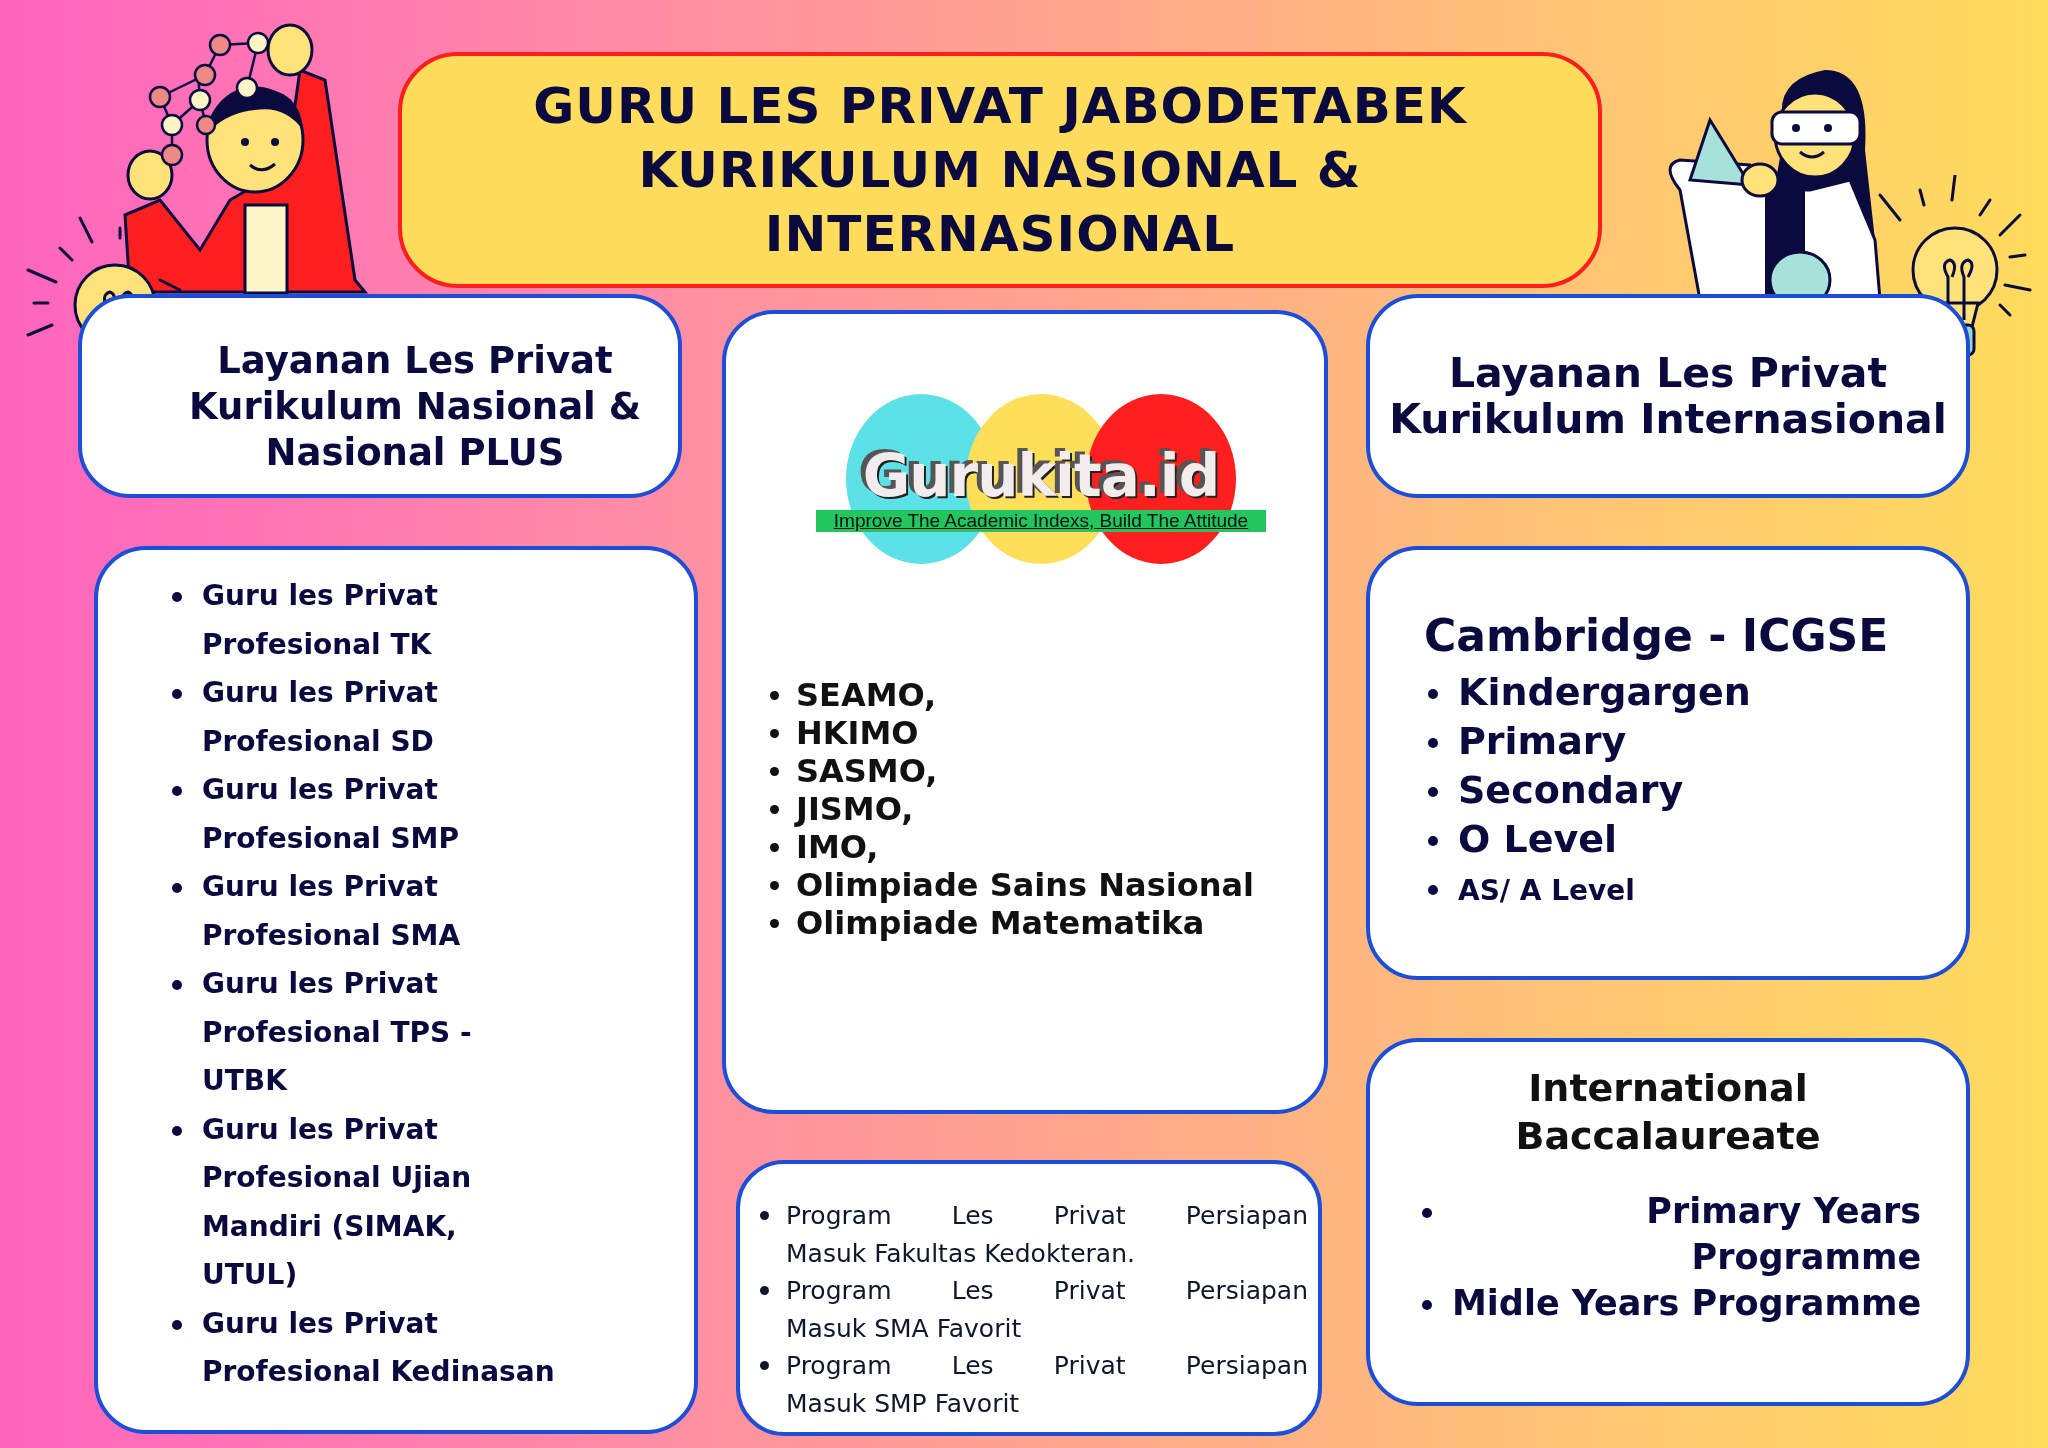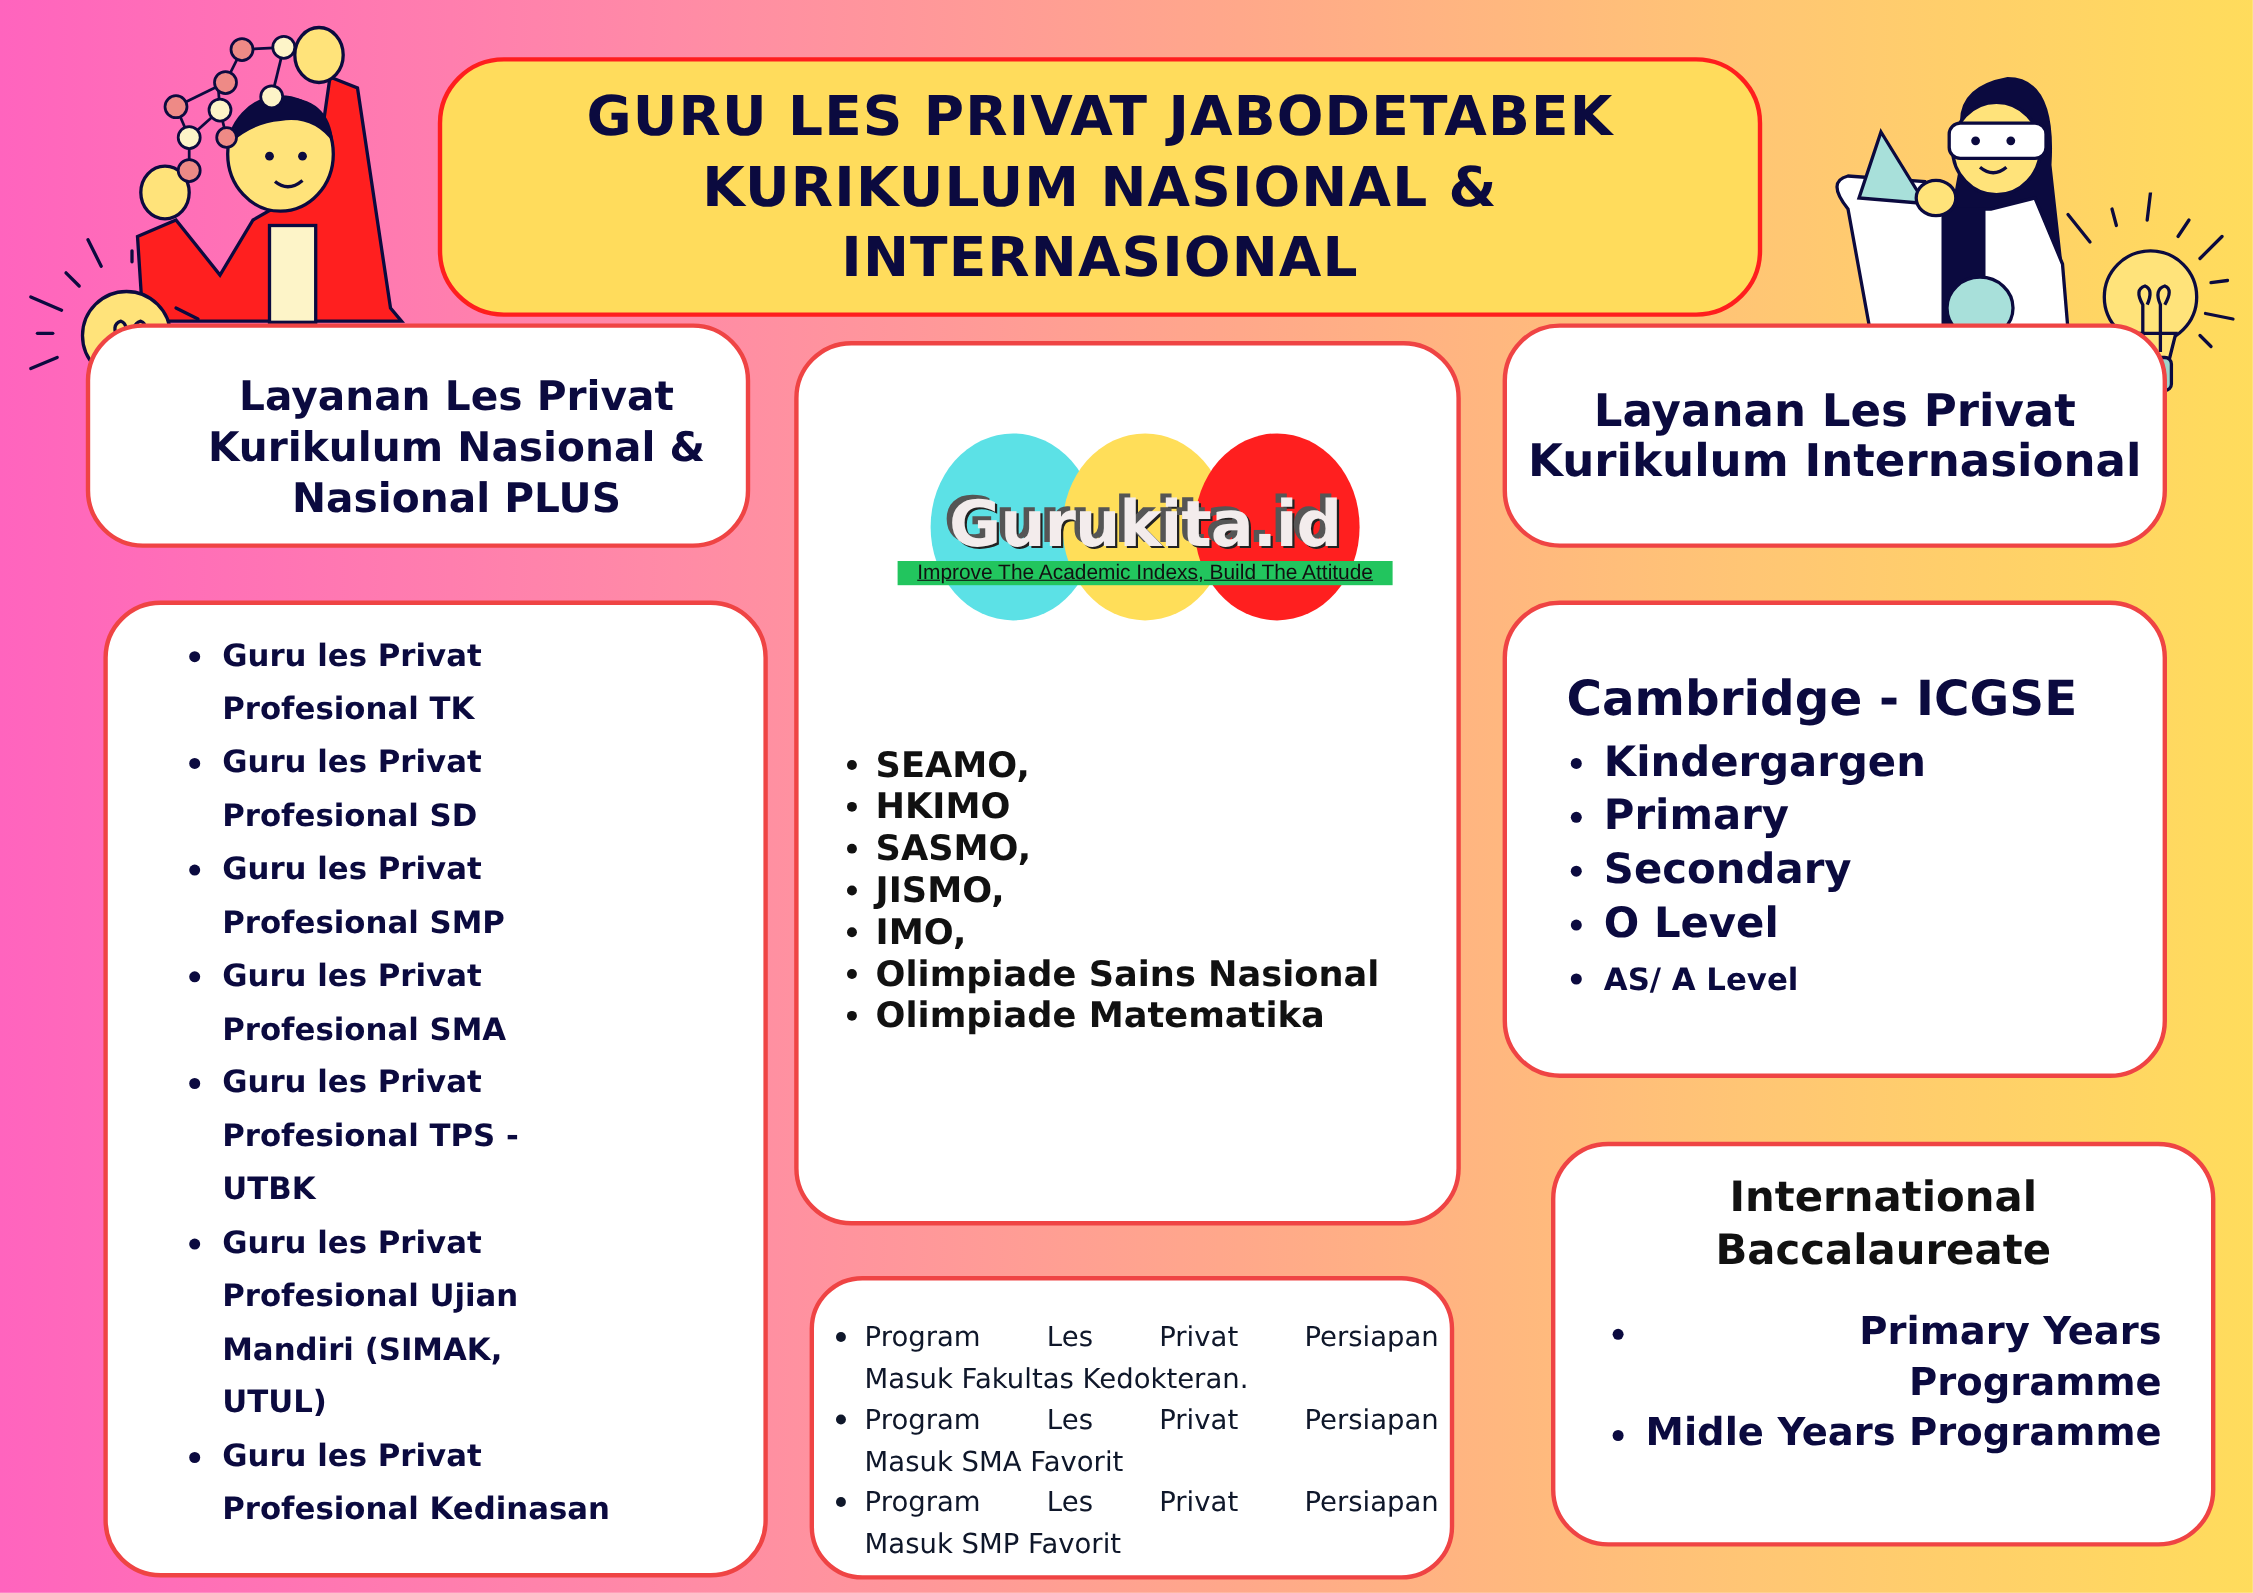--- a/index.html
+++ b/index.html
@@ -6,21 +6,21 @@
   html, body { width: 2048px; height: 1448px; overflow: hidden; }
   body {
     position: relative;
     font-family: "Liberation Sans", sans-serif;
     background: linear-gradient(90deg, #ff64be 0%, #ff8ba6 30%, #ffa88a 55%, #ffc674 78%, #ffdc5c 100%);
     color: #0b0a3f;
   }
   .box {
     position: absolute;
     background: #ffffff;
-    border: 4px solid #ef4444;
+    border: 4px solid #1d4ed8;
     border-radius: 52px;
     padding-left: 28px;
   }
   .title-box {
     position: absolute;
     left: 398px; top: 52px; width: 1204px; height: 236px;
     background: #ffdc5c;
     border: 4px solid #ff1e1e;
     border-radius: 60px;
     display: flex; align-items: center; justify-content: center;
@@ -103,21 +103,21 @@
 
   
   #box-cambridge { left: 1366px; top: 546px; width: 604px; height: 434px; }
   #box-cambridge .hdr { position: absolute; left: 54px; top: 20px; text-align: left; font-size: 44px; margin-top: 40px; }
   #box-cambridge ul { position: absolute; left: 54px; top: 118px;
     font-family: "DejaVu Sans", sans-serif; font-weight: bold; font-size: 38px; line-height: 49px; }
   #box-cambridge ul li::before { top: 21px; }
   #box-cambridge ul li.big { font-size: 28px; line-height: 54px; }
 
   
-  #box-ib { left: 1366px; top: 1038px; width: 604px; height: 368px; margin-left: 44px; }
+  #box-ib { left: 1366px; top: 1038px; width: 604px; height: 368px; }
   #box-ib .hdr { position: absolute; left: 0; right: 0; top: 22px; font-size: 38px; line-height: 48px; color: #111; }
   #box-ib ul { position: absolute; left: 48px; top: 146px;
     font-family: "DejaVu Sans", sans-serif; font-weight: bold; font-size: 35px; line-height: 46px; text-align: right; }
   #box-ib ul li::before { top: 20px; }
 
   
   .illus { position: absolute; }
 </style>
 </head>
 <body>

